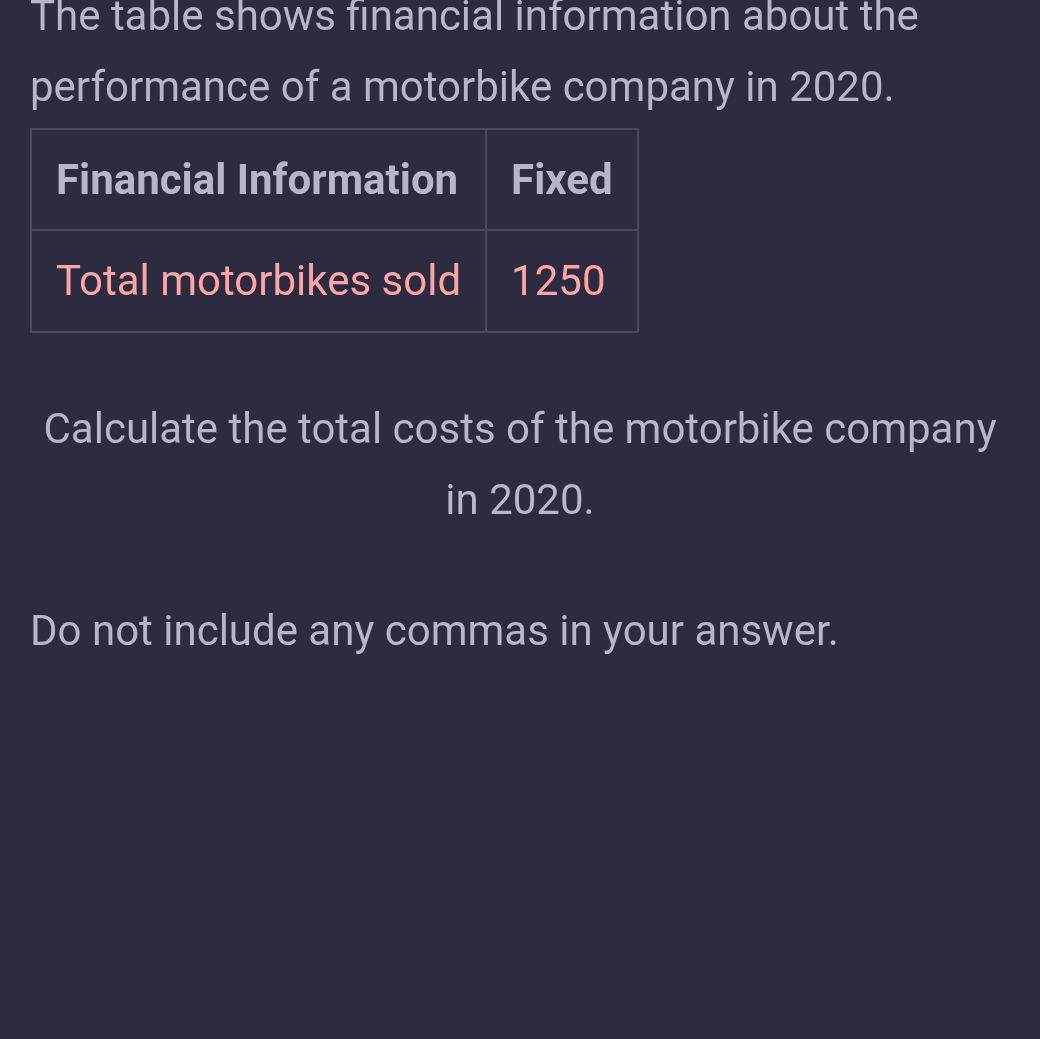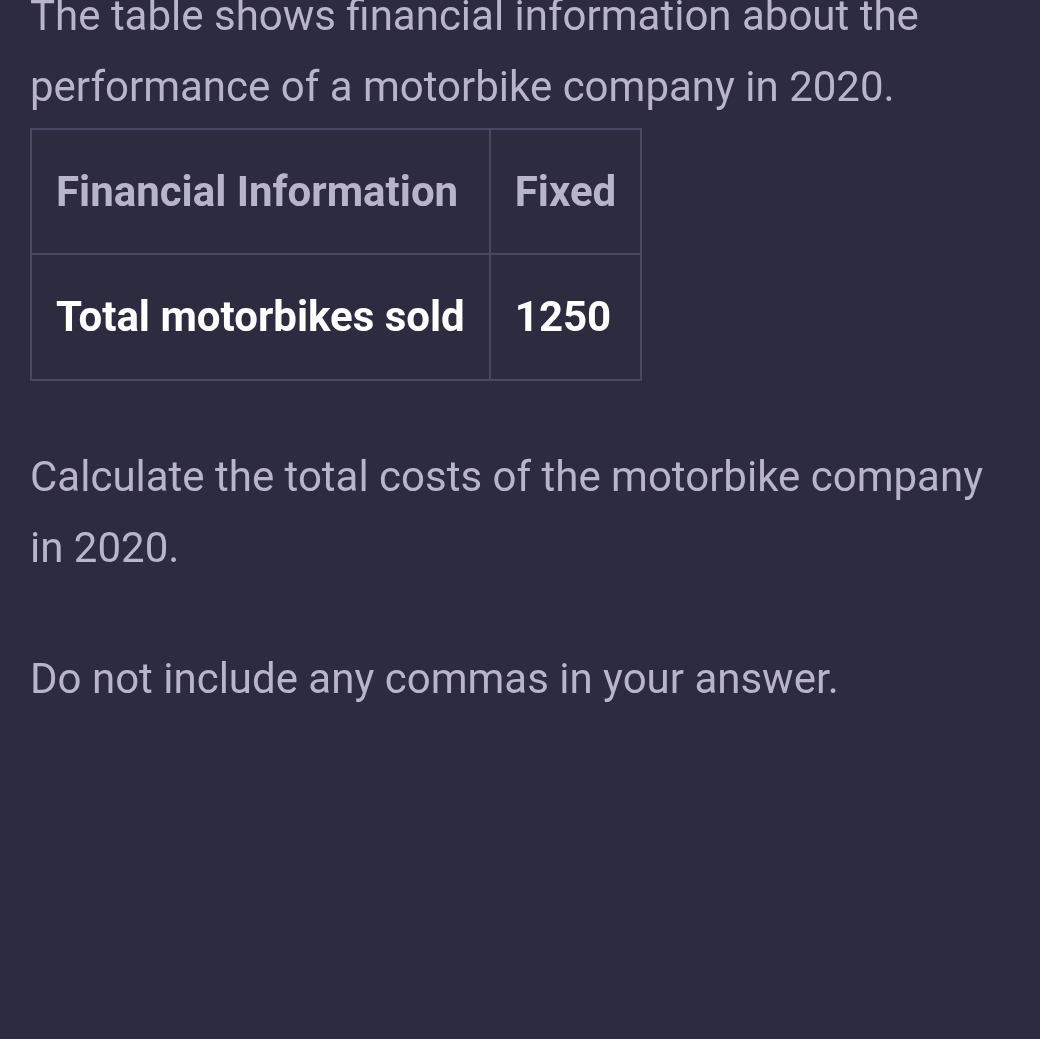--- a/index.html
+++ b/index.html
@@ -21,35 +21,36 @@
       margin-bottom: 5px;
       margin-top: -20px;
     }
     table {
       border-collapse: collapse;
       margin-top: 5px;
       margin-bottom: 60px;
     }
     th, td {
       border: 2px solid #4a4760;
-      padding: 26px 24px;
+      padding: 14px 24px;
       text-align: left;
       font-size: 42px;
     }
     th {
       font-weight: 700;
       color: #b8b4cc;
     }
     td {
-      font-weight: 700;
-      color: #ffffff;
+      font-weight: 400;
+      color: #fca5a5;
       border-radius: 21px;
     }
     .question-text {
       margin-bottom: 60px;
+      text-align: center;
     }
     .instruction-text {
     }
   </style>
 </head>
 <body>
 
 <p class="intro-text">The table shows financial information about the performance of a motorbike company in 2020.</p>
 
 <table>

